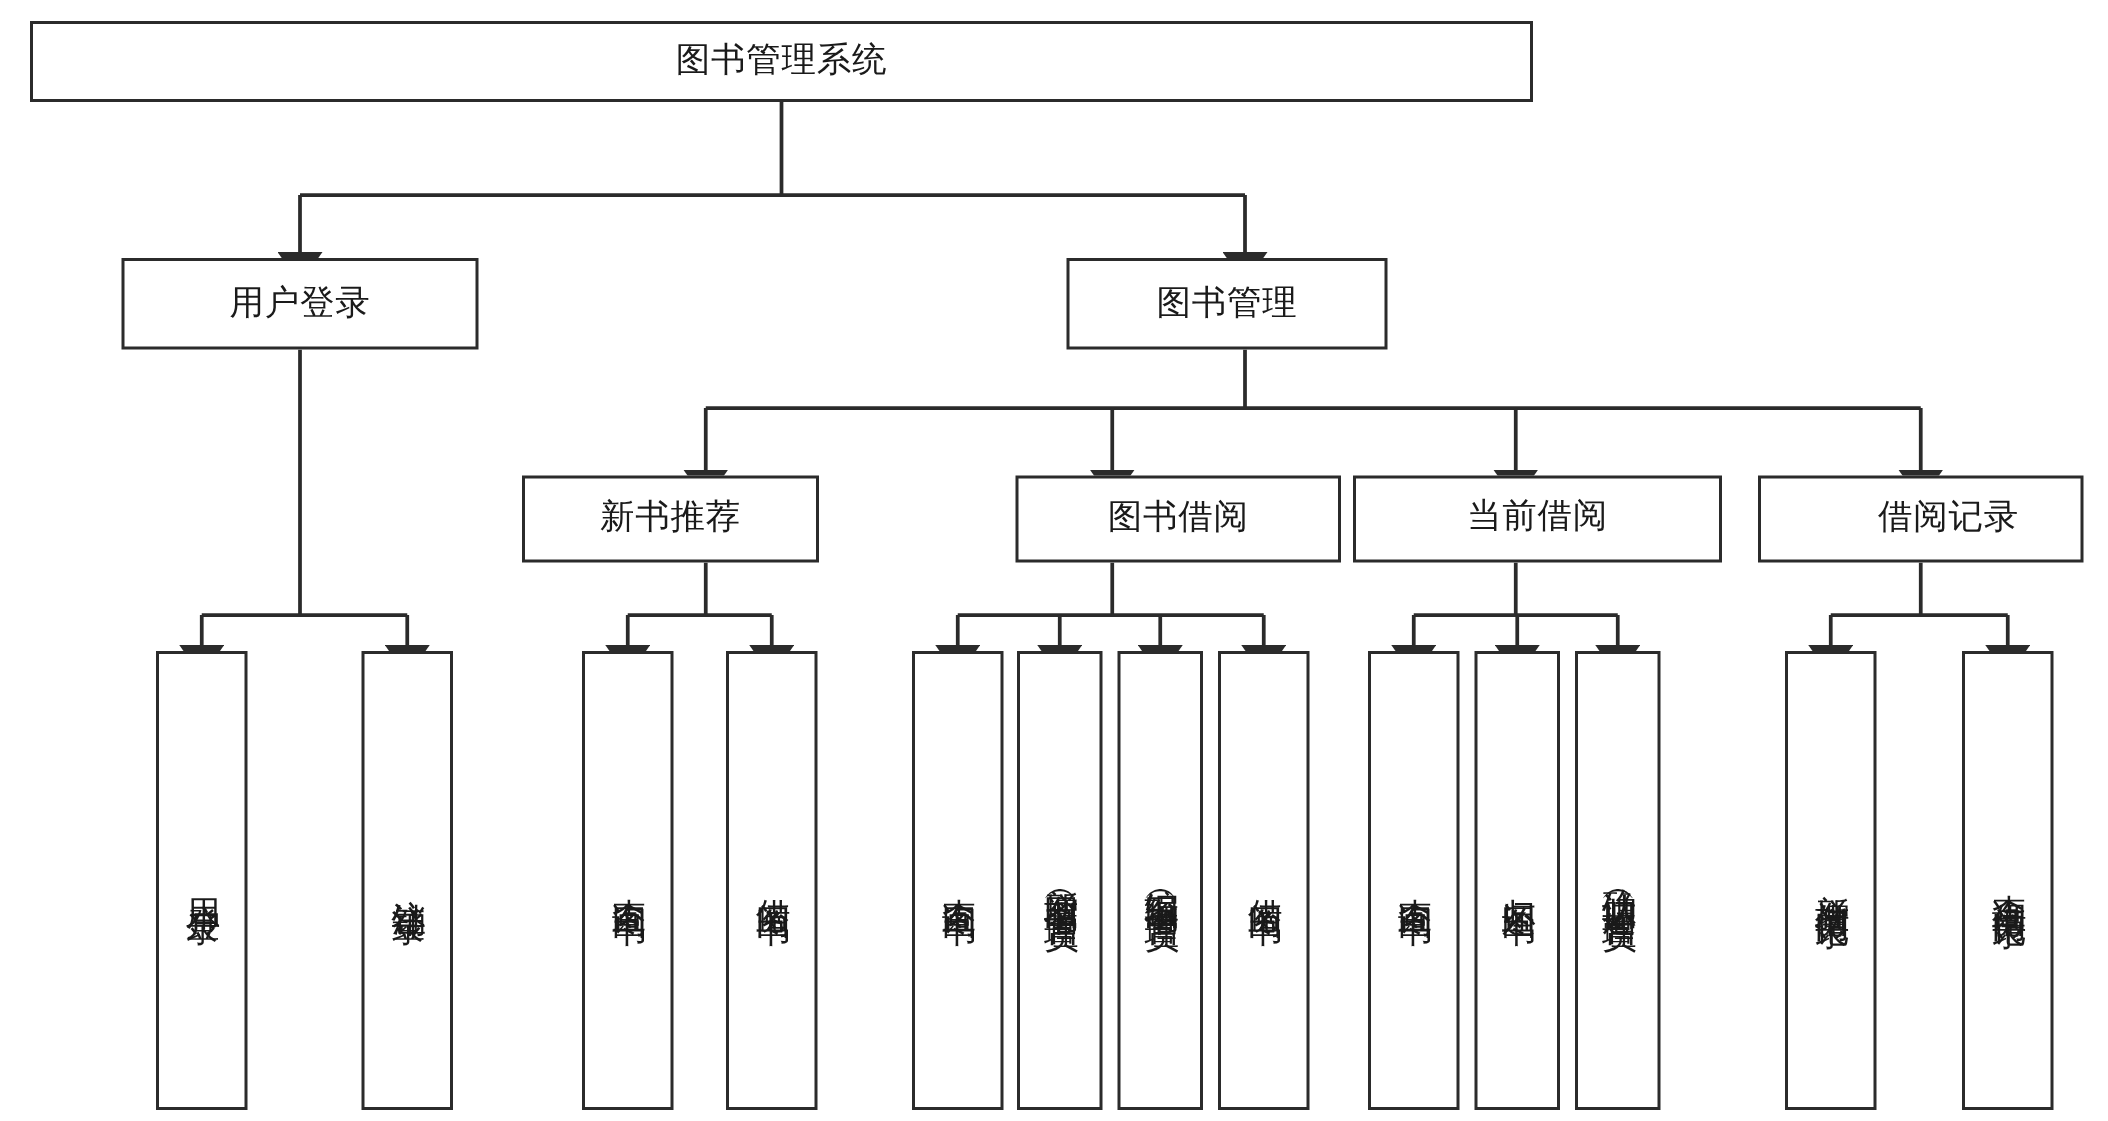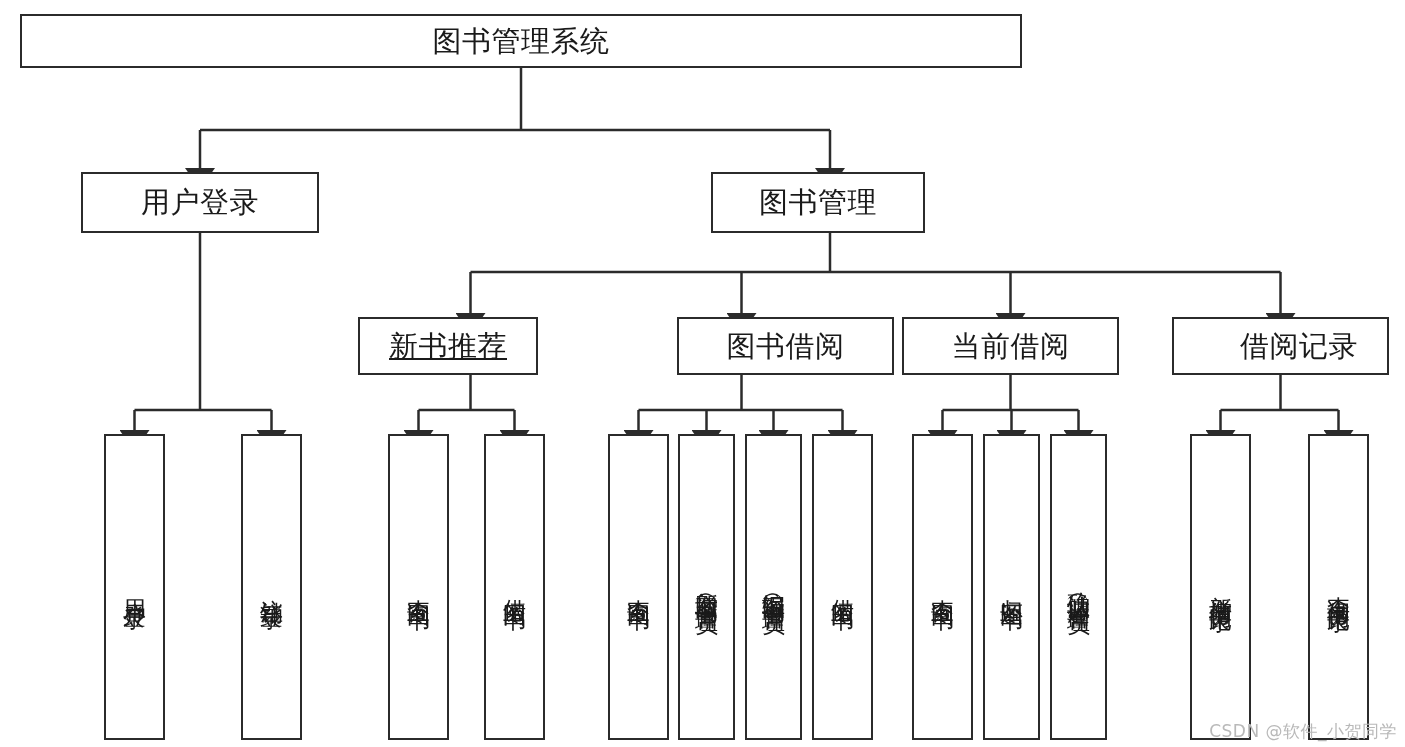--- a/index.html
+++ b/index.html
@@ -30,21 +30,21 @@
     box-sizing: border-box;
     background: #ffffff;
     border: 2.5px solid #2b2b2b;
     display: flex;
     align-items: center;
     justify-content: center;
     color: #1a1a1a;
     line-height: 1.18;
   }
   .node.h {
-    font-size: 29px;
+    font-size: 23px;
     letter-spacing: 0.5px;
   }
   .node.v {
     font-size: 23px;
     writing-mode: vertical-rl;
     text-orientation: upright;
     letter-spacing: 3px;
     padding: 4px 0;
     text-align: center;
   }
@@ -115,27 +115,27 @@
   <div id="nodes-layer">
       <div class="node h" style="left: 20px; top: 14px; width: 1002px; height: 54px;">
         <span class="">图书管理系统</span>
       </div>
       <div class="node h" style="left: 81px; top: 172px; width: 238px; height: 61px;">
         <span class="">用户登录</span>
       </div>
       <div class="node h" style="left: 711px; top: 172px; width: 214px; height: 61px;">
         <span class="">图书管理</span>
       </div>
-      <div class="node h" style="left: 358px; top: 317px; width: 180px; height: 58px; text-decoration: underline;">
+      <div class="node h" style="left: 348px; top: 317px; width: 198px; height: 58px;">
         <span class="">新书推荐</span>
       </div>
       <div class="node h" style="left: 633px; top: 317px; width: 217px; height: 58px; margin-left: 44px;">
         <span class="">图书借阅</span>
       </div>
-      <div class="node h" style="left: 902px; top: 317px; width: 217px; height: 58px;">
+      <div class="node h" style="left: 902px; top: 317px; width: 246px; height: 58px; font-family: Liberation Mono, monospace;">
         <span class="">当前借阅</span>
       </div>
       <div class="node h" style="left: 1172px; top: 317px; width: 217px; height: 58px; padding-left: 37px;">
         <span class="">借阅记录</span>
       </div>
       <div class="node v" style="left: 104px; top: 434px; width: 61px; height: 306px;">
         <span class="vtext">用户登录</span>
       </div>
       <div class="node v" style="left: 241px; top: 434px; width: 61px; height: 306px;">
         <span class="vtext">注销登录</span>
@@ -168,14 +168,13 @@
         <span class="vtext">确认归还（管理员）</span>
       </div>
       <div class="node v" style="left: 1190px; top: 434px; width: 61px; height: 306px;">
         <span class="vtext">新增借阅记录</span>
       </div>
       <div class="node v" style="left: 1308px; top: 434px; width: 61px; height: 306px;">
         <span class="vtext">查询借阅记录</span>
       </div>
     </div>
 
-  <div class="watermark">CSDN @软件_小贺同学</div>
 </div>
 
 </body></html>

